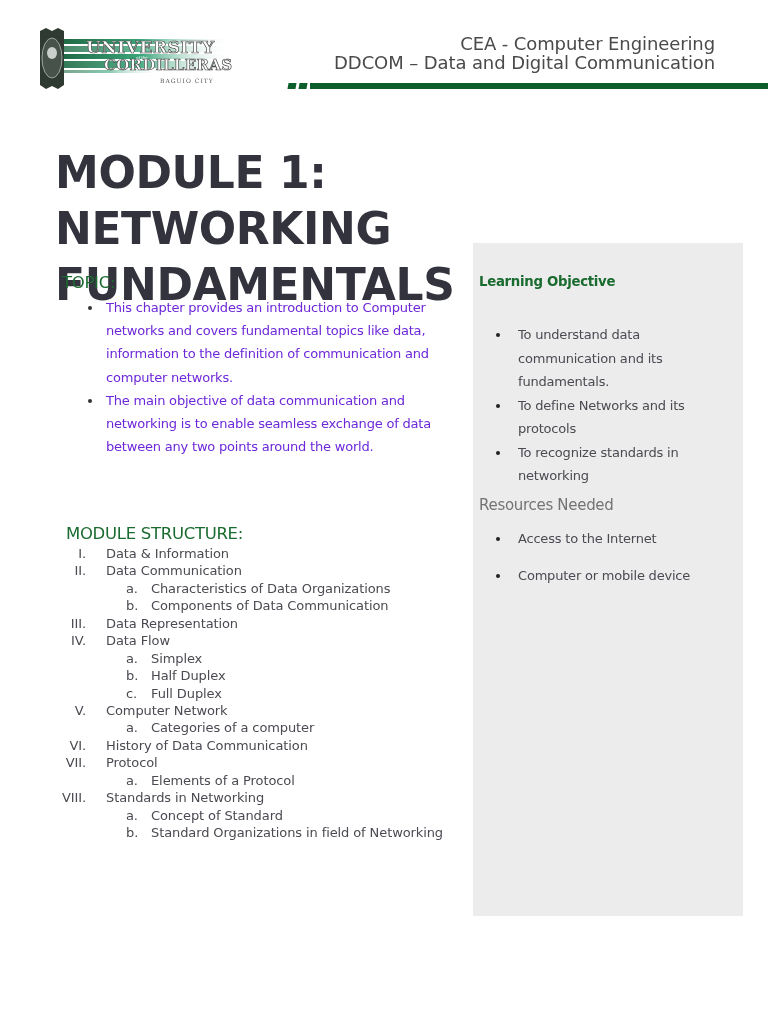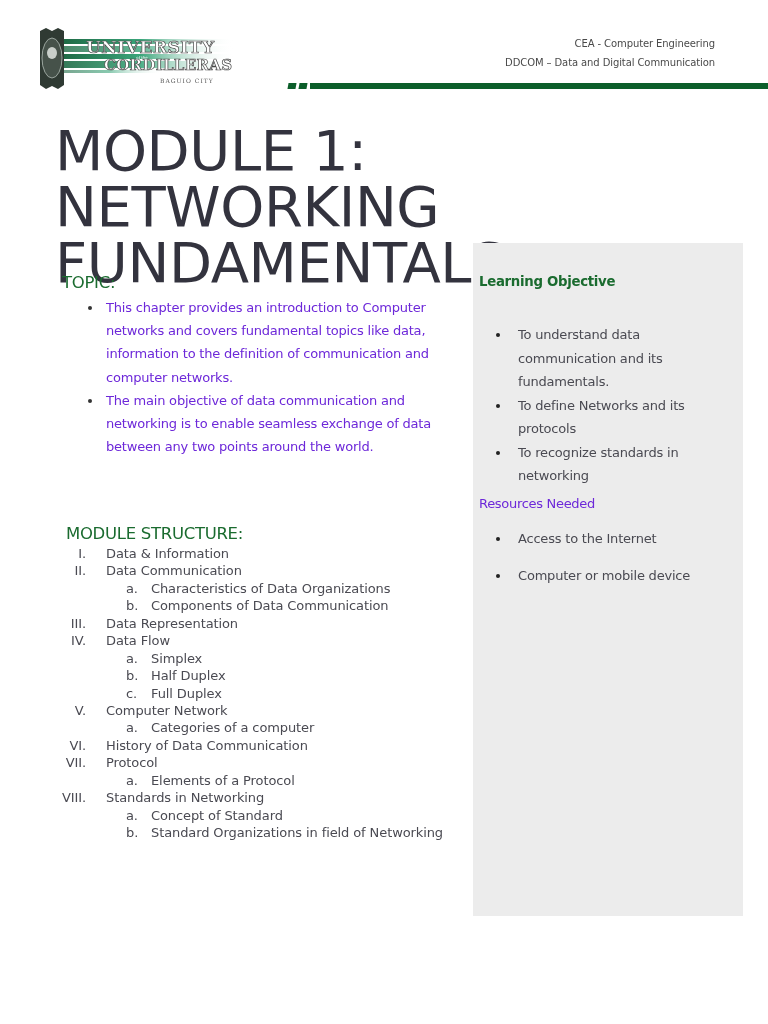--- a/index.html
+++ b/index.html
@@ -7,34 +7,34 @@
     body { position: relative; font-family: "DejaVu Sans", sans-serif; color: #3f3f46; }
 
     
     .logo {
       position: absolute; left: 36px; top: 27px; width: 216px; height: 64px;
     }
     .logo svg { width: 100%; height: 100%; display: block; }
 
     .header-right {
       position: absolute; right: 53px; top: 35px; text-align: right;
-      font-family: "DejaVu Sans", sans-serif; font-size: 10px; line-height: 18.5px;
+      font-family: "DejaVu Sans", sans-serif; font-size: 18px; line-height: 18.5px;
       color: #4a4a4a; letter-spacing: -0.1px;
     }
 
     .header-bar { position: absolute; top: 82px; left: 0; width: 768px; height: 8px; }
     .header-bar .seg1 { position: absolute; left: 288px; top: 1px; width: 8px; height: 6px; background: #0c5e2a; transform: skewX(-10deg); }
     .header-bar .seg2 { position: absolute; left: 299px; top: 1px; width: 8px; height: 6px; background: #0c5e2a; transform: skewX(-10deg); }
     .header-bar .seg3 { position: absolute; left: 310px; top: 1px; right: 0; height: 6px; background: #0c5e2a; }
 
     
     .page-title {
-      position: absolute; left: 55px; top: 123px; width: 620px;
-      font-family: "DejaVu Sans", sans-serif; font-weight: normal;
-      font-size: 56px; line-height: 56px; color: #33333e; letter-spacing: -0.4px;
+      position: absolute; left: 55px; top: 145px; width: 620px;
+      font-family: "DejaVu Sans", sans-serif; font-weight: bold;
+      font-size: 44px; line-height: 56px; color: #33333e; letter-spacing: -0.4px;
     }
 
     
     .section-heading {
       font-family: "DejaVu Sans", sans-serif; color: #1a6b2f; font-size: 16.5px;
       letter-spacing: -0.3px;
       text-align: center;
     }
     .topic-heading { position: absolute; left: 62px; top: 273px; }
     .topic-list { position: absolute; left: 78px; top: 296px; width: 385px; list-style: none; }
@@ -71,21 +71,21 @@
     .side-list li {
       position: relative; padding-left: 27px; font-size: 13px; line-height: 23.5px;
       color: #4a4a52; letter-spacing: -0.2px;
     }
     .side-list li .dot {
       position: absolute; left: 5px; top: 10px; width: 4px; height: 4px; border-radius: 50%; background: #222;
     }
     .lo-list { top: 80px; }
     .rn-heading {
       position: absolute; left: 6px; top: 253px;
-      font-family: "DejaVu Sans", sans-serif; font-size: 13px; color: #6d28d9; letter-spacing: -0.3px;
+      font-family: "DejaVu Sans", sans-serif; font-size: 15px; color: #737373; letter-spacing: -0.3px;
     }
     .rn-list { top: 284px; }
     .rn-list li + li { margin-top: 13px; }
   </style>
 </head>
 <body>
 
 <div class="logo">
   <svg viewBox="0 0 216 64" xmlns="http://www.w3.org/2000/svg">
     <defs>

